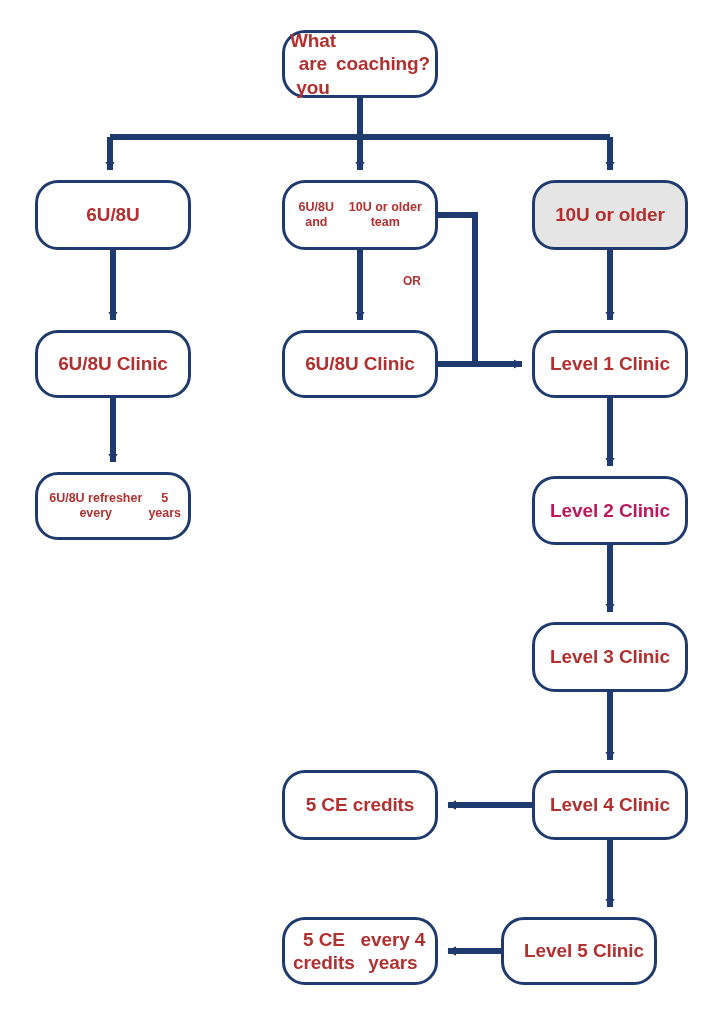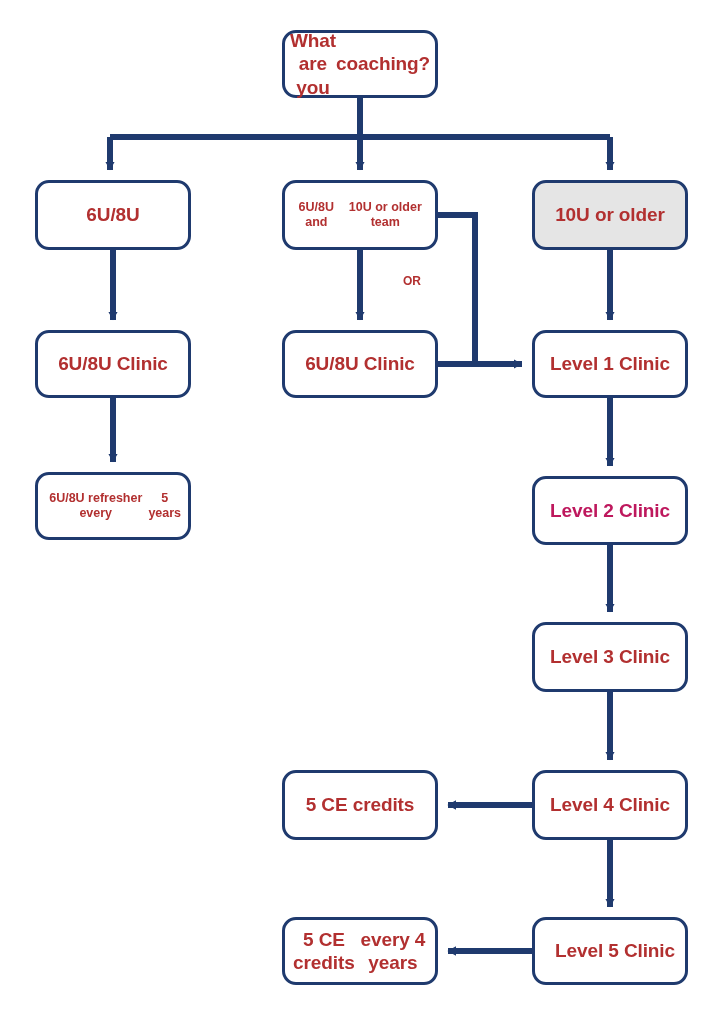--- a/index.html
+++ b/index.html
@@ -23,21 +23,21 @@
     left: 0;
     top: 0;
     width: 725px;
     height: 1024px;
     pointer-events: none;
   }
   .node {
     position: absolute;
     box-sizing: border-box;
     border: 3px solid #1F3A6E;
-    border-radius: 14px;
+    border-radius: 23px;
     background: #ffffff;
     color: #B23030;
     display: flex;
     align-items: center;
     justify-content: center;
     text-align: center;
     font-weight: bold;
     line-height: 1.22;
     letter-spacing: -0.1px;
     padding: 2px 6px;
@@ -132,21 +132,21 @@
     </div>
   <div class="node big" style="left: 532px; top: 476px; width: 156px; height: 69px; border-color: rgb(31, 58, 110); background: rgb(255, 255, 255); color: #be185d;">
       <span>Level 2 Clinic</span>
     </div>
   <div class="node big" style="left: 532px; top: 622px; width: 156px; height: 70px; border-color: rgb(31, 58, 110); background: rgb(255, 255, 255); color: rgb(178, 48, 48);">
       <span>Level 3 Clinic</span>
     </div>
   <div class="node big" style="left: 532px; top: 770px; width: 156px; height: 70px; border-color: rgb(31, 58, 110); background: rgb(255, 255, 255); color: rgb(178, 48, 48);">
       <span>Level 4 Clinic</span>
     </div>
-  <div class="node big" style="left: 532px; top: 917px; width: 156px; height: 68px; border-color: rgb(31, 58, 110); background: rgb(255, 255, 255); color: rgb(178, 48, 48); padding-left: 16px;">
+  <div class="node big" style="left: 501px; top: 917px; width: 156px; height: 68px; border-color: rgb(31, 58, 110); background: rgb(255, 255, 255); color: rgb(178, 48, 48); padding-left: 16px;">
       <span>Level 5 Clinic</span>
     </div>
   <div class="node big" style="left: 282px; top: 770px; width: 156px; height: 70px; border-color: rgb(31, 58, 110); background: rgb(255, 255, 255); color: rgb(178, 48, 48);">
       <span>5 CE credits</span>
       <br>
     </div>
   <div class="node big" style="left: 282px; top: 917px; width: 156px; height: 68px; border-color: rgb(31, 58, 110); background: rgb(255, 255, 255); color: rgb(178, 48, 48);">
       <span>5 CE credits</span>
       <br>
       <span>every 4 years</span>

